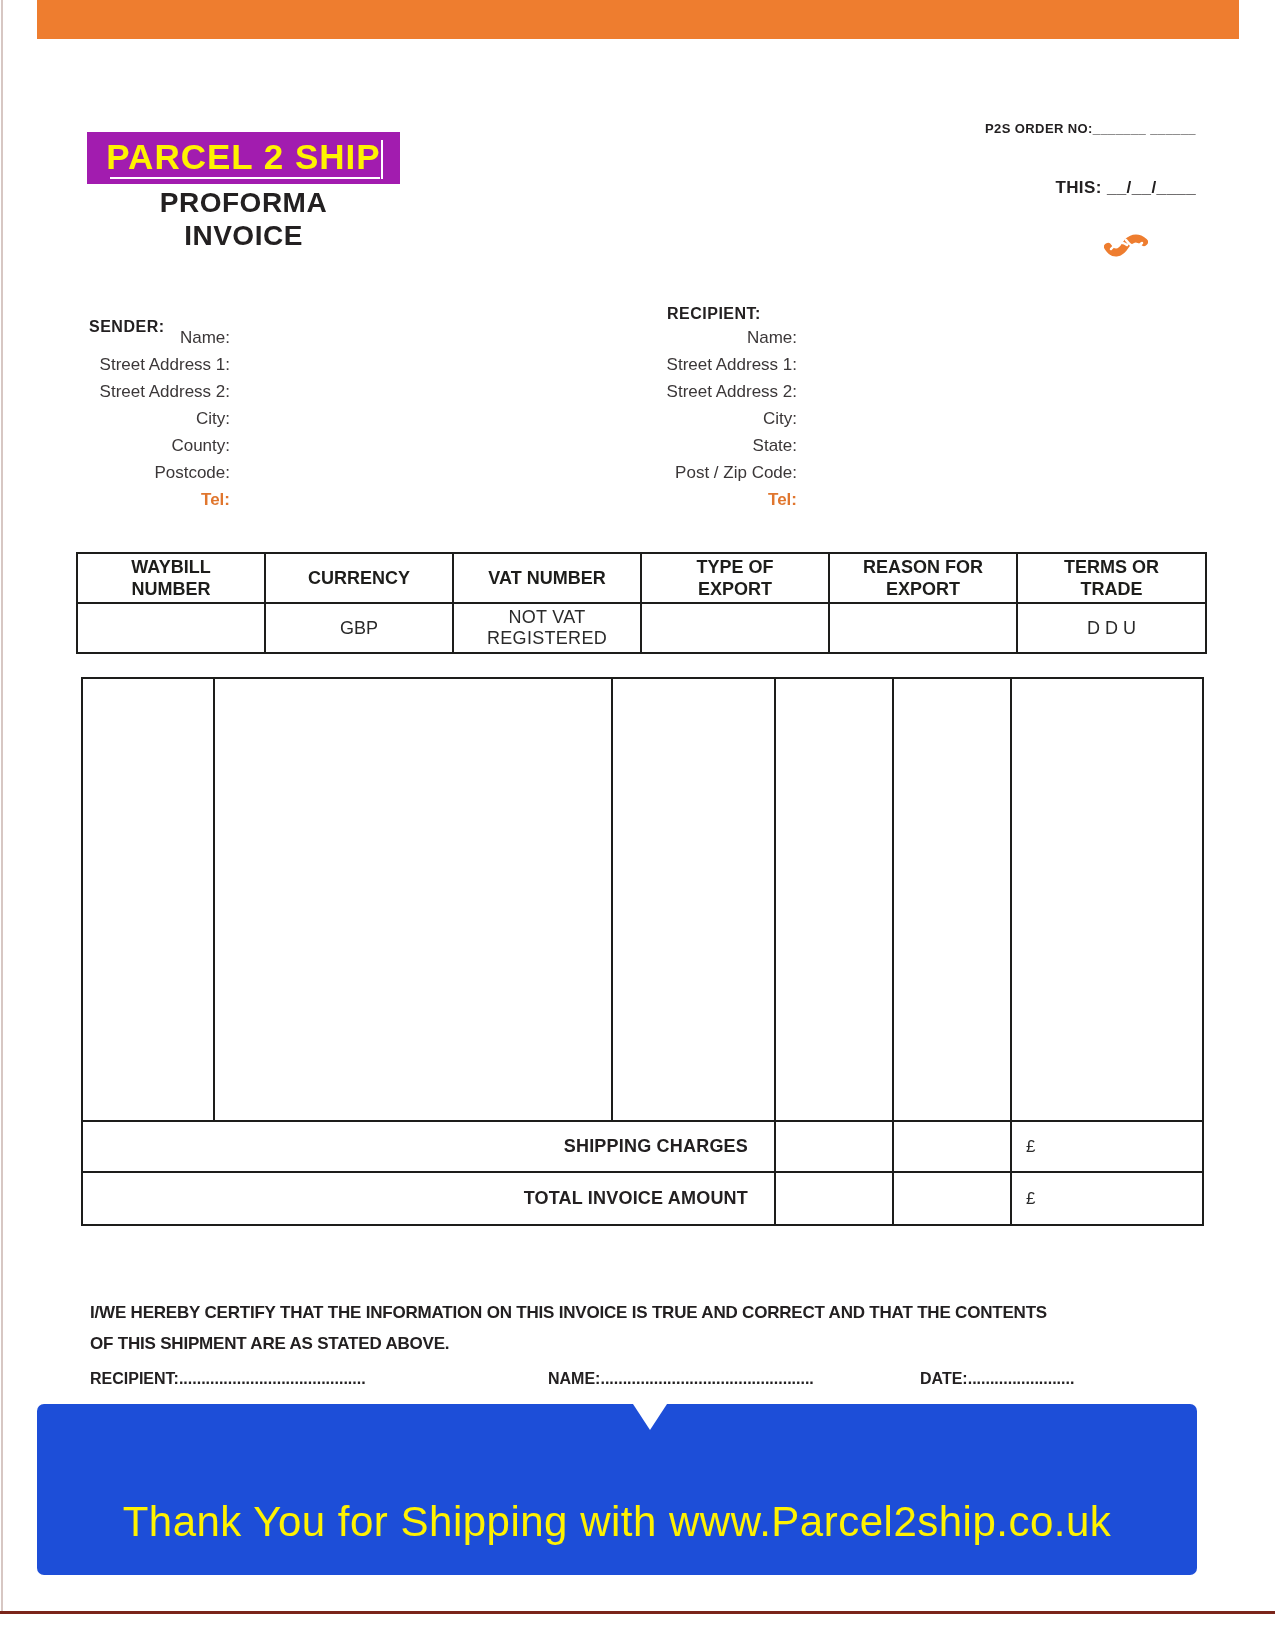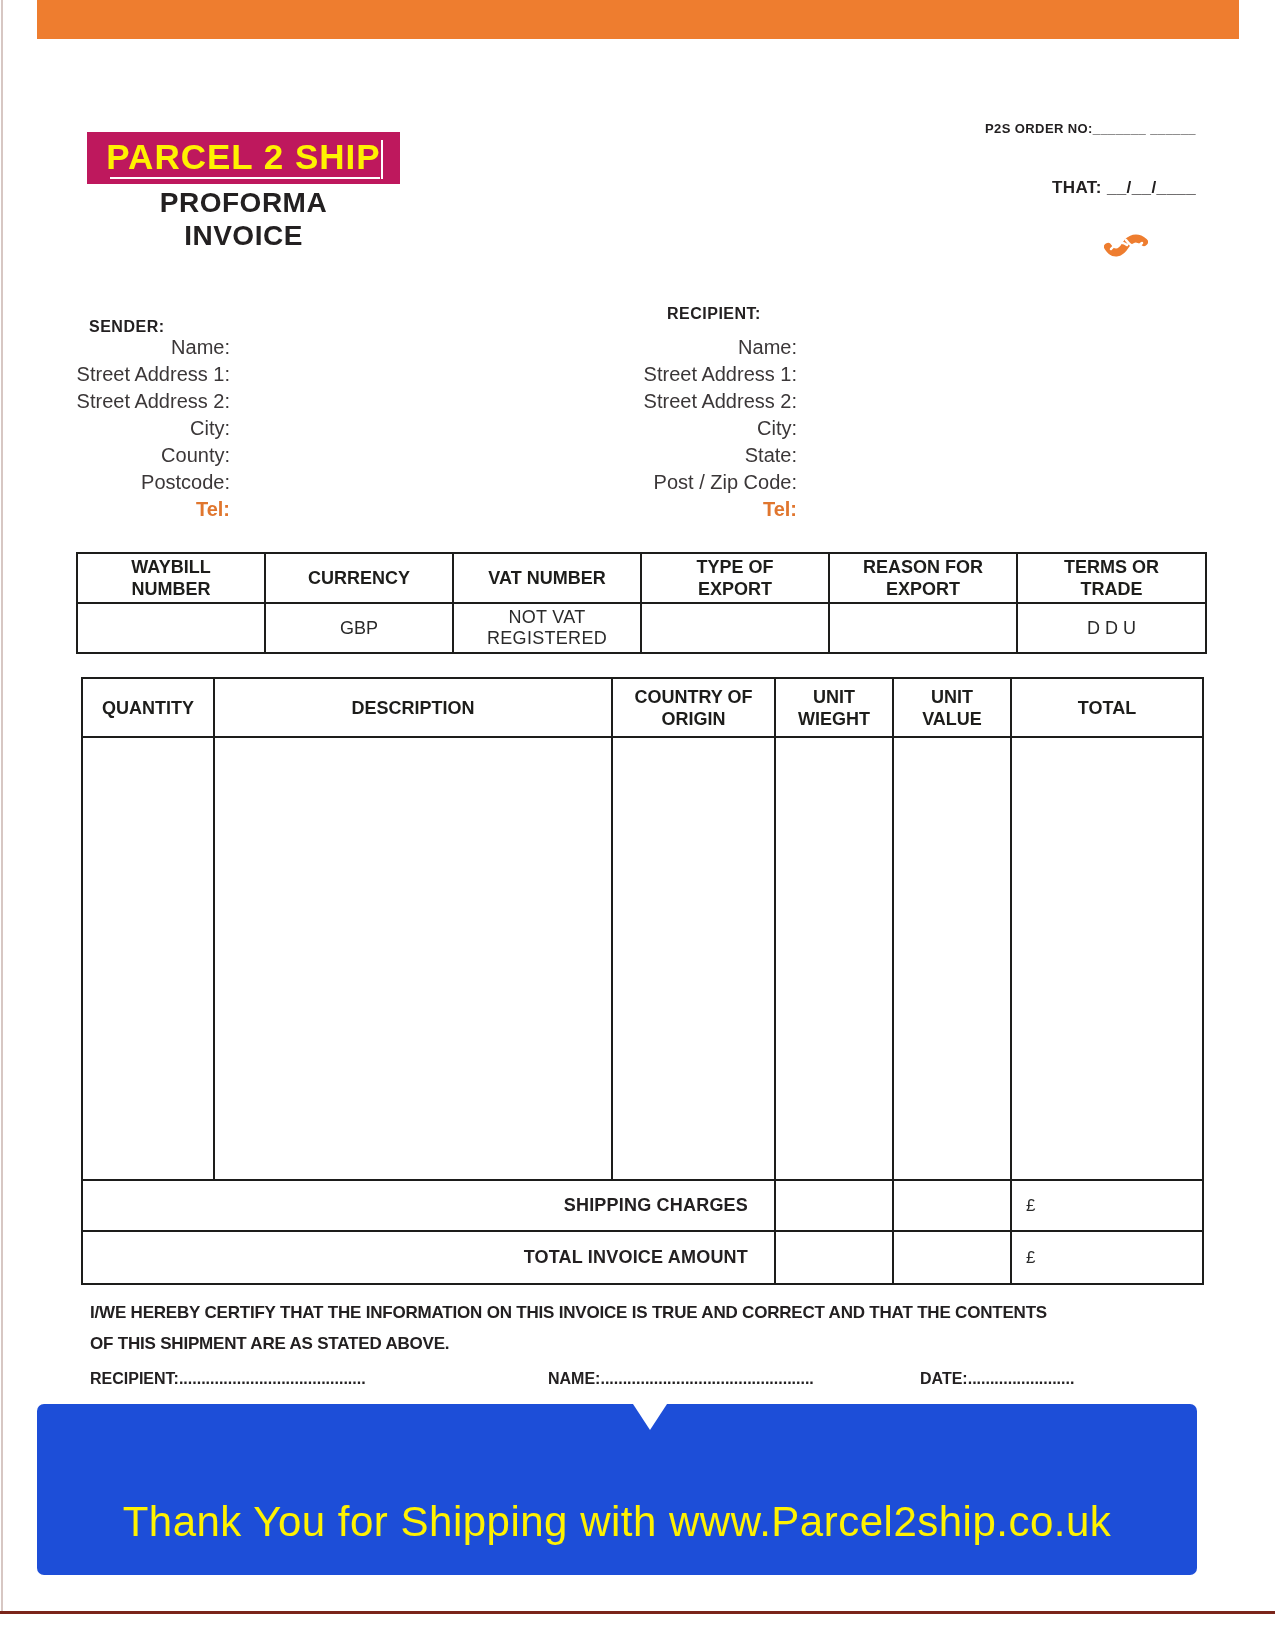--- a/index.html
+++ b/index.html
@@ -10,33 +10,33 @@
   .abs{position:absolute;}
 
   
   .edge-left{left:1px;top:0;width:2px;height:1613px;background:#d7c7c3;}
   .top-bar{left:37px;top:0;width:1202px;height:39px;background:#ee7d2f;}
   .bottom-line{left:0;top:1611px;width:1275px;height:3px;background:#7a241a;}
 
   
   .order-no{top:121px;right:79px;font-size:13px;font-weight:bold;letter-spacing:.4px;}
   .date-field{top:178px;right:79px;font-size:17px;font-weight:bold;letter-spacing:.4px;}
-  .logo{left:87px;top:132px;width:313px;height:52px;background:#be185d;}
+  .logo{left:87px;top:132px;width:313px;height:52px;background:#a21caf;}
   .logo-text{position:absolute;left:0;top:0;width:100%;height:48px;line-height:50px;text-align:center;
     font-size:35px;font-weight:bold;color:#fff200;letter-spacing:1px;}
   .logo-underline{position:absolute;left:23px;right:20px;bottom:5px;height:2px;background:#ffffff;}
   .logo-vline{position:absolute;right:17px;top:8px;bottom:5px;width:2px;background:#ffffff;}
   .doc-title{left:87px;top:186px;width:313px;text-align:center;font-size:28px;font-weight:bold;line-height:33px;letter-spacing:.5px;}
   .squiggle{left:1104px;top:228px;width:44px;height:29px;}
 
   
   .addr-heading{font-size:16px;font-weight:bold;letter-spacing:.5px;}
   .sender-heading{left:89px;top:305px;margin-top:13px;}
   .recipient-heading{left:667px;top:305px;}
-  .addr-labels{top:334px;font-size:20px;line-height:27px;text-align:right;color:#3b3738;}
+  .addr-labels{top:324px;font-size:17px;line-height:27px;text-align:right;color:#3b3738;}
   .sender-labels{left:60px;width:170px;}
   .recipient-labels{left:597px;width:200px;}
   .tel{color:#e0762e;font-weight:bold;}
 
   
   table{border-collapse:collapse;table-layout:fixed;}
   th,td{border:2px solid #1d1d1b;padding:0;vertical-align:middle;}
   th{font-size:18px;font-weight:bold;text-align:center;line-height:22px;white-space:pre-line;color:#1d1d1b;}
   .shipment-table{left:76px;top:552px;width:1129px;}
   .shipment-table tr{height:50px;}
@@ -66,21 +66,21 @@
     font-size:42px;color:#fff200;letter-spacing:.5px;}
 </style>
 </head>
 <body>
 
 <div class="abs edge-left"></div>
 <div class="abs top-bar"></div>
 <div class="abs bottom-line"></div>
 
 <div class="abs order-no">P2S ORDER NO:_______ ______</div>
-<div class="abs date-field">THAT: __/__/____</div>
+<div class="abs date-field">THIS: __/__/____</div>
 
 <div class="abs logo">
   <div class="logo-text">PARCEL 2 SHIP</div>
   <div class="logo-underline"></div>
   <div class="logo-vline"></div>
 </div>
 
 <div class="abs doc-title">
   <div>PROFORMA</div>
   <div>INVOICE</div>
@@ -149,31 +149,20 @@
 <table class="abs items-table">
   <colgroup>
       <col style="width:132px">
       <col style="width:398px">
       <col style="width:163px">
       <col style="width:118px">
       <col style="width:118px">
       <col style="width:192px">
     </colgroup>
   <tbody>
-      <tr class="items-head">
-    <th>QUANTITY</th>
-    <th>DESCRIPTION</th>
-    <th>COUNTRY OF
-ORIGIN</th>
-    <th>UNIT
-WIEGHT</th>
-    <th>UNIT
-VALUE</th>
-    <th>TOTAL</th>
-  </tr>
   <tr class="items-body">
     <td></td>
     <td></td>
     <td></td>
     <td></td>
     <td></td>
     <td></td>
   </tr>
   <tr class="sum-row-1">
     <td class="sum-label" colspan="3">SHIPPING CHARGES</td>

